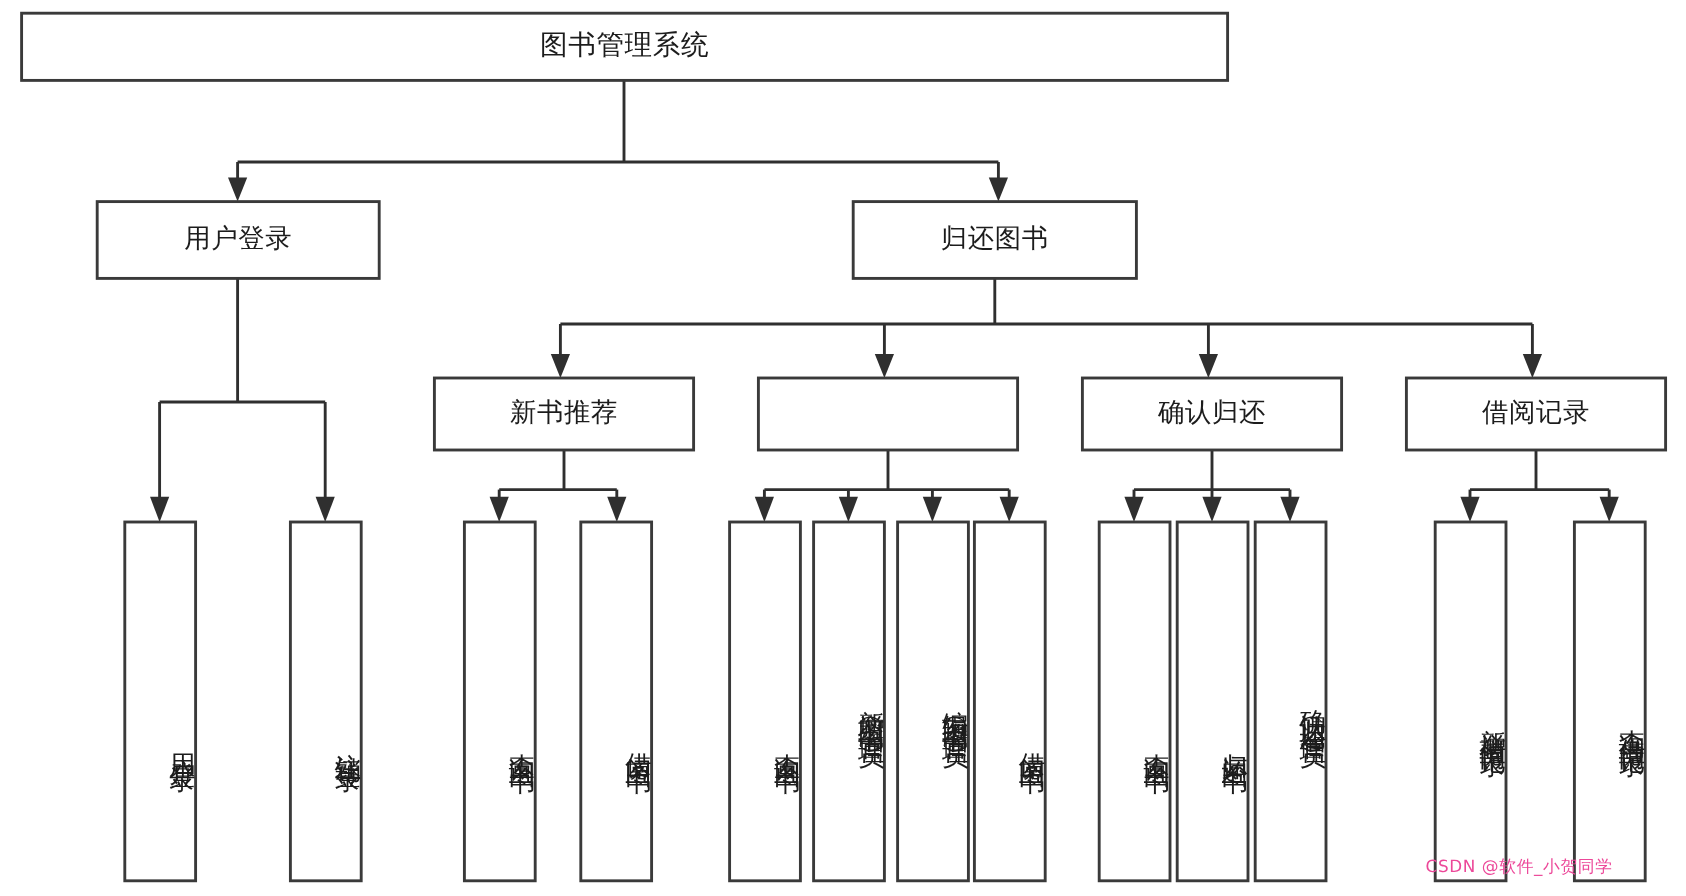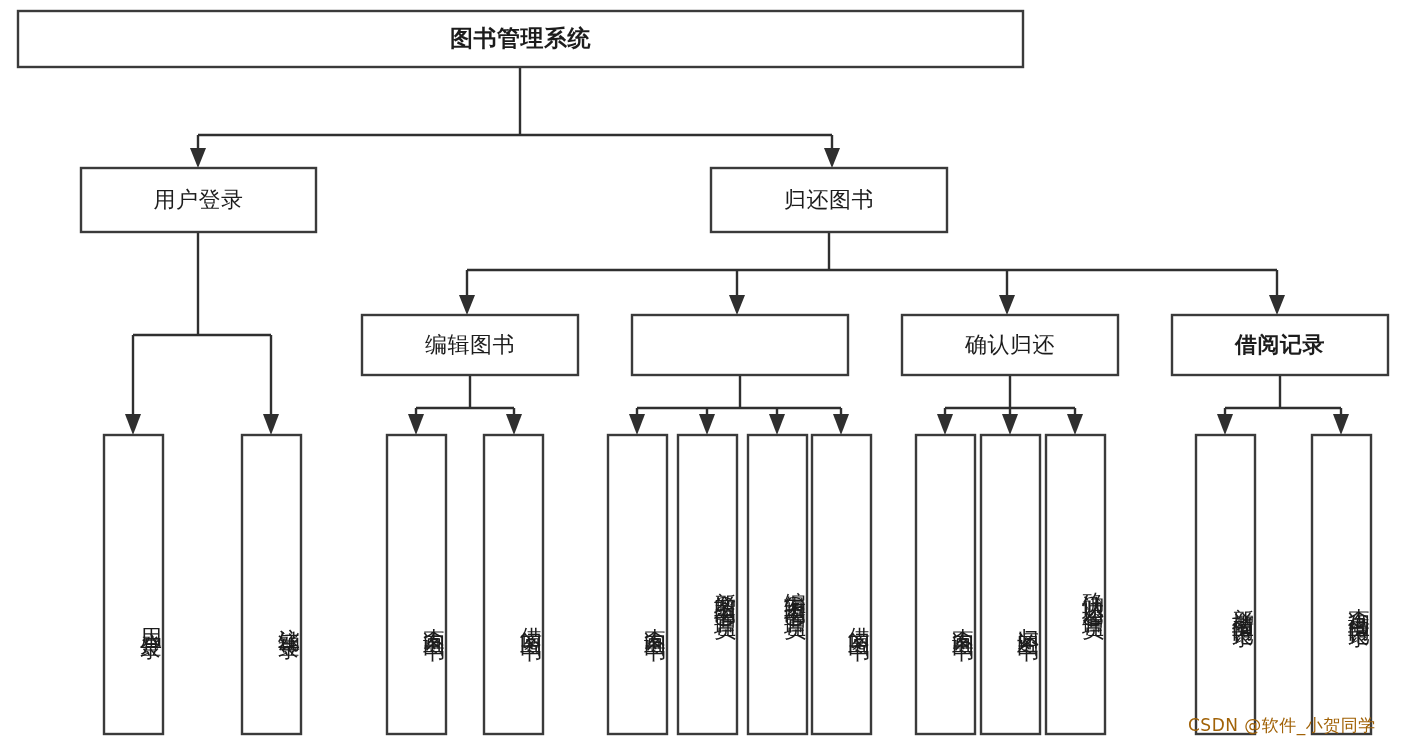--- a/index.html
+++ b/index.html
@@ -51,39 +51,38 @@
     pointer-events: none;
     letter-spacing: 0.5px;
   }
   .label-h {
     font-size: 22px;
     line-height: 1.1;
     white-space: nowrap;
   }
   .label-root {
     font-size: 23px;
-    font-weight: bold;
   }
   .label-v {
     font-size: 22px;
     writing-mode: vertical-rl;
     text-orientation: upright;
     line-height: 1.05;
     letter-spacing: 4px;
     white-space: nowrap;
     align-items: flex-start;
     padding-top: 6px;
     box-sizing: border-box;
   }
   .watermark {
     position: absolute;
     left: 1188px;
     top: 714px;
-    font-size: 17px;
-    color: #a16207;
+    font-size: 14px;
+    color: #ec4899;
     white-space: nowrap;
     letter-spacing: 0.5px;
   }
 </style>
 </head>
 <body>
 
 <div id="diagram-root">
 
   <svg class="canvas" viewBox="0 0 1405 747">
@@ -188,23 +187,23 @@
 
     <rect class="node-box" x="1196" y="435" width="59" height="299"></rect>
     <rect class="node-box" x="1312" y="435" width="59" height="299"></rect>
   </svg>
 
   <div class="node-label label-h label-root" style="left:18px; top:11px; width:1005px; height:56px;">图书管理系统</div>
 
   <div class="node-label label-h" style="left:81px; top:168px; width:235px; height:64px;">用户登录</div>
   <div class="node-label label-h" style="left:711px; top:168px; width:236px; height:64px;">归还图书</div>
 
-  <div class="node-label label-h" style="left:362px; top:315px; width:216px; height:60px;">编辑图书</div>
+  <div class="node-label label-h" style="left:362px; top:315px; width:216px; height:60px;">新书推荐</div>
   <div class="node-label label-h" style="left:902px; top:315px; width:216px; height:60px;">确认归还</div>
-  <div class="node-label label-h" style="left:1172px; top:315px; width:216px; height:60px;font-weight:bold;">借阅记录</div>
+  <div class="node-label label-h" style="left:1172px; top:315px; width:216px; height:60px;">借阅记录</div>
 
   <div class="node-label label-v" style="left:104px; top:495px; width:59px; height:239px;">用户登录</div>
   <div class="node-label label-v" style="left:242px; top:495px; width:59px; height:239px;">注销登录</div>
 
   <div class="node-label label-v" style="left:387px; top:495px; width:59px; height:239px;">查询图书</div>
   <div class="node-label label-v" style="left:484px; top:495px; width:59px; height:239px;">借阅图书</div>
 
   <div class="node-label label-v" style="left:608px; top:495px; width:59px; height:239px;">查询图书</div>
   <div class="node-label label-v" style="left:678px; top:443px; width:59px; height:291px;">新增图书（管理员）</div>
   <div class="node-label label-v" style="left:748px; top:443px; width:59px; height:291px;">编辑图书（管理员）</div>

